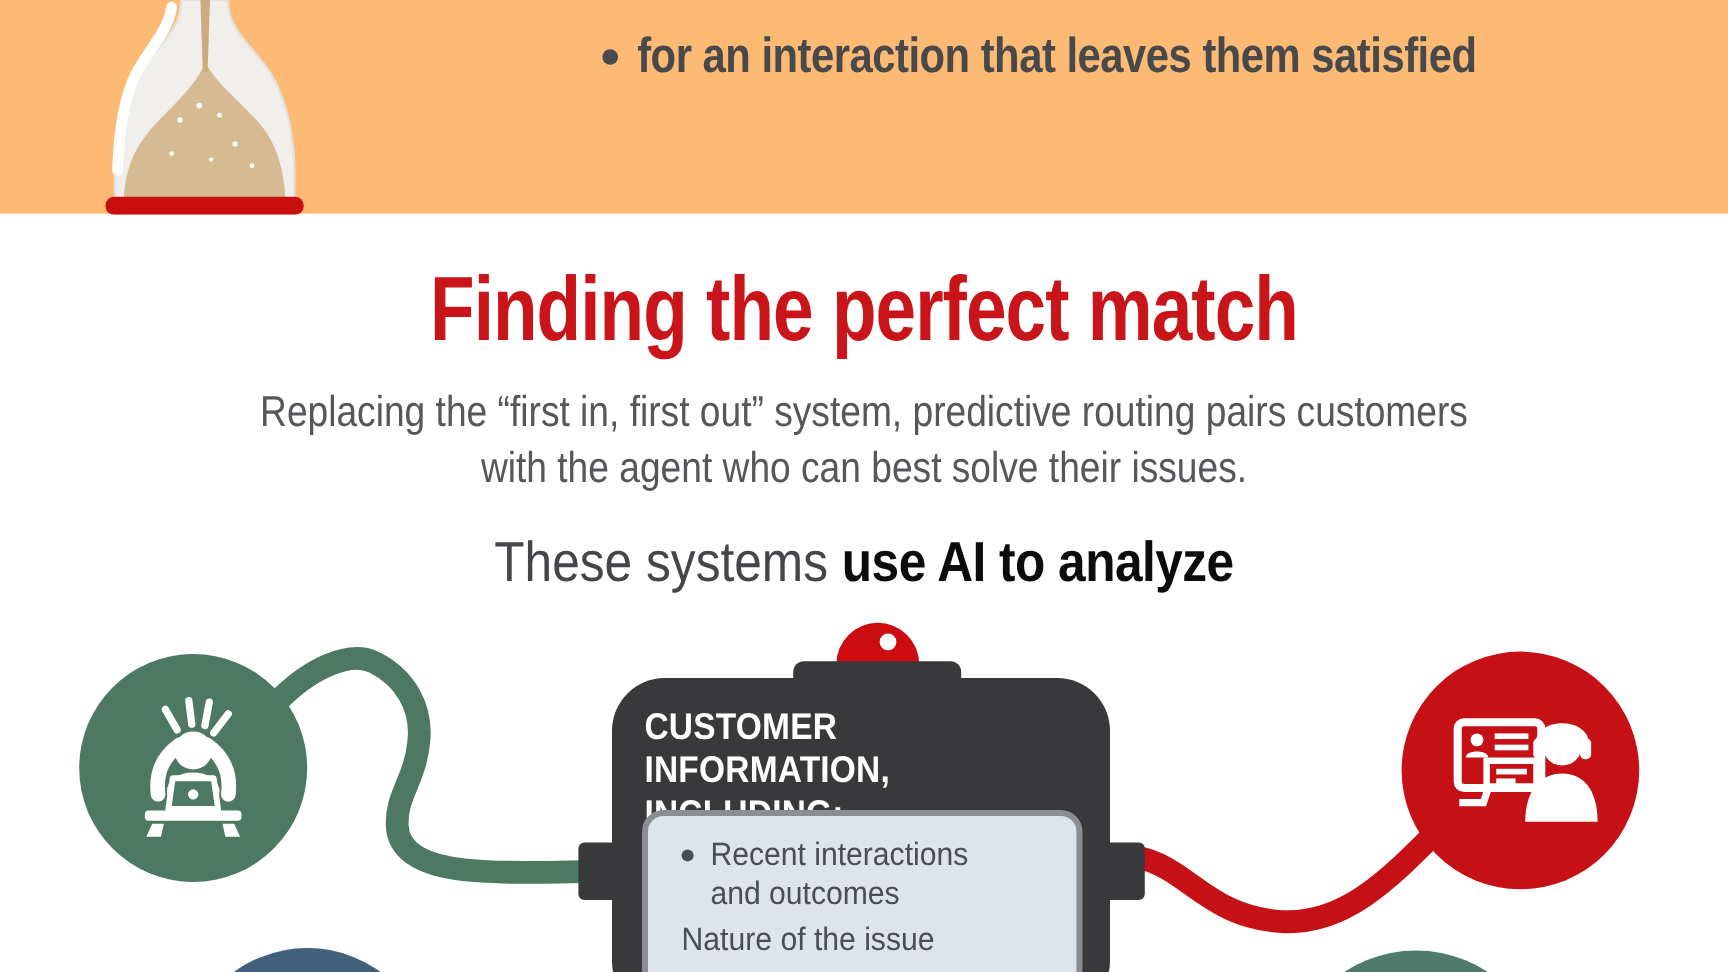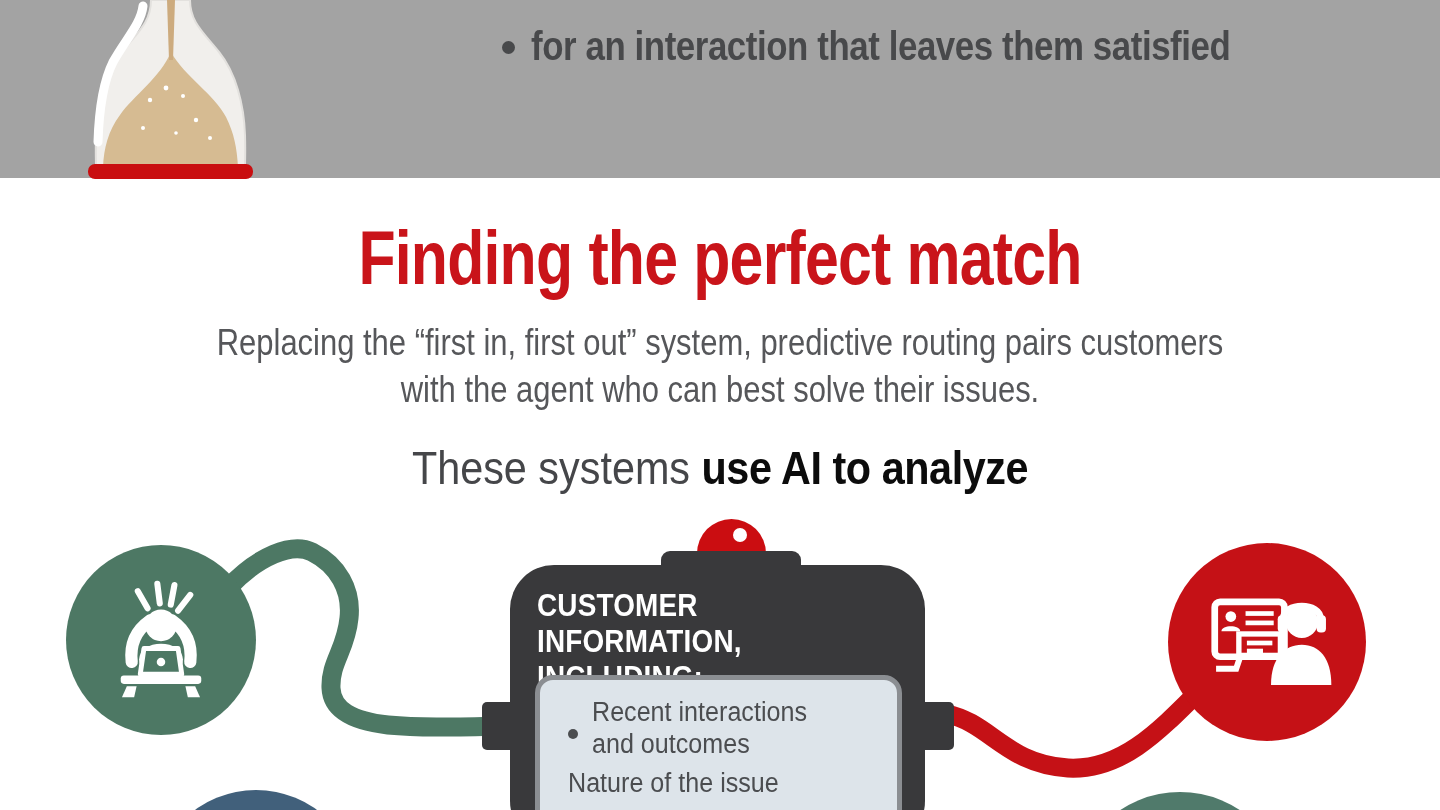--- a/index.html
+++ b/index.html
@@ -13,21 +13,21 @@
     overflow: hidden;
     background: #ffffff;
     margin: 0 auto;
   }
 
   
   .top-band {
     position: absolute;
     left: 0; top: 0;
     width: 1440px; height: 178px;
-    background: #a3a3a3;
+    background: #fdba74;
   }
   .hourglass-wrap {
     position: absolute;
     left: 85px; top: 0;
     width: 170px; height: 179px;
   }
   .band-bullet-line {
     position: absolute;
     left: 502px; top: 22px;
     display: flex;
@@ -169,21 +169,21 @@
     position: absolute;
     left: 25px; top: 110px;
     width: 367px; height: 245px;
     background: #dde4ea;
     border: 5px solid #8b8e92;
     border-radius: 18px;
     padding: 17px 12px 0 28px;
   }
   .panel-row {
     display: flex;
-    align-items: center;
+    align-items: flex-start;
     margin-bottom: 7px;
   }
   .panel-dot {
     width: 10px; height: 10px;
     border-radius: 50%;
     background: #4b4d50;
     margin: 11px 14px 0 0;
     flex: 0 0 auto;
   }
   .panel-text {

